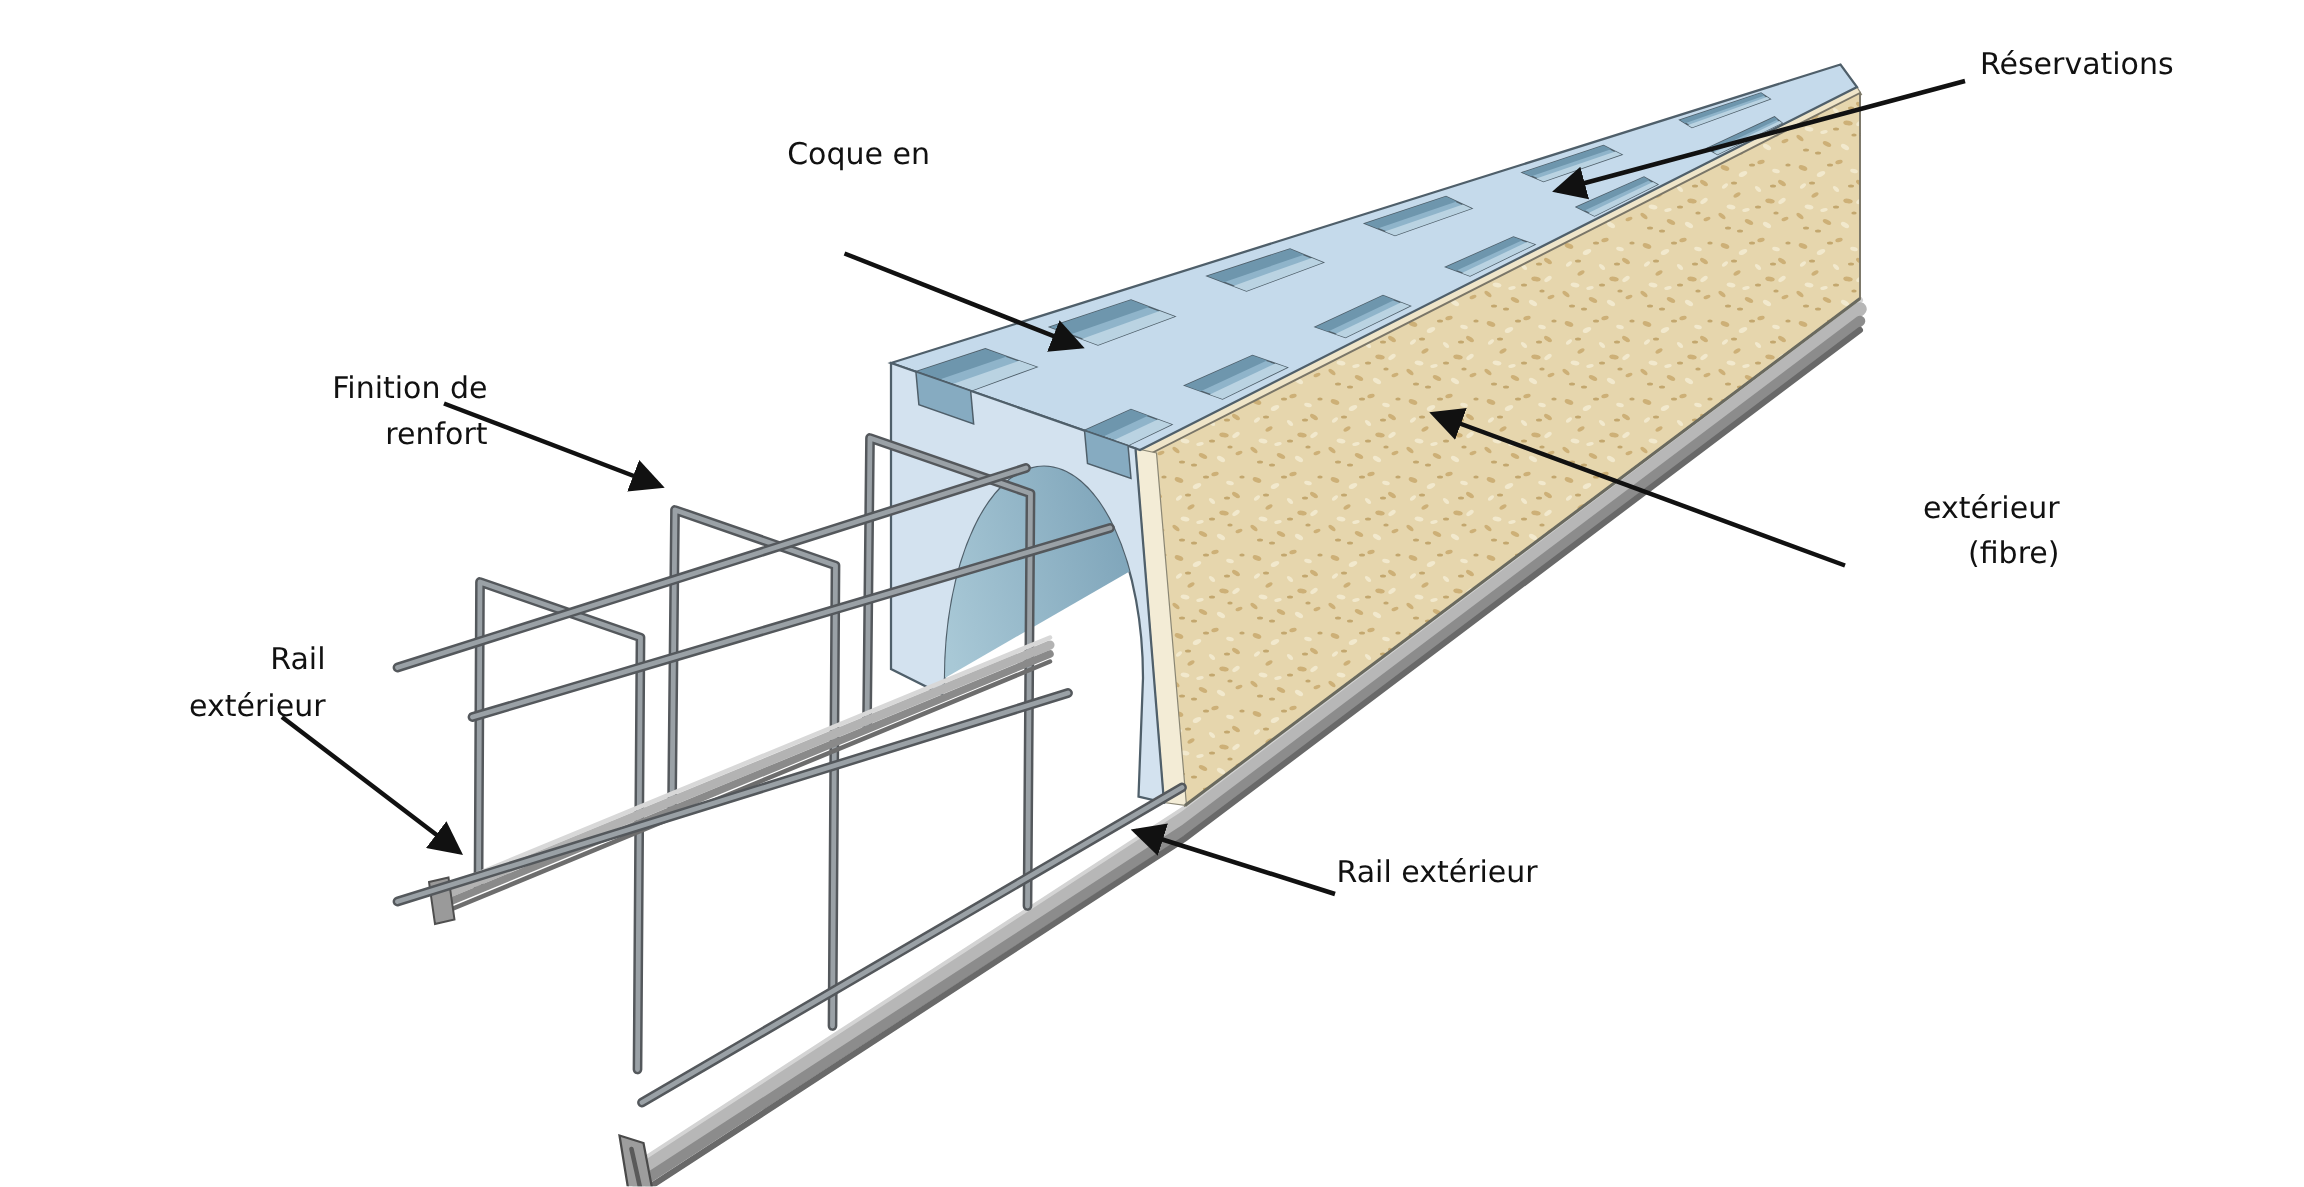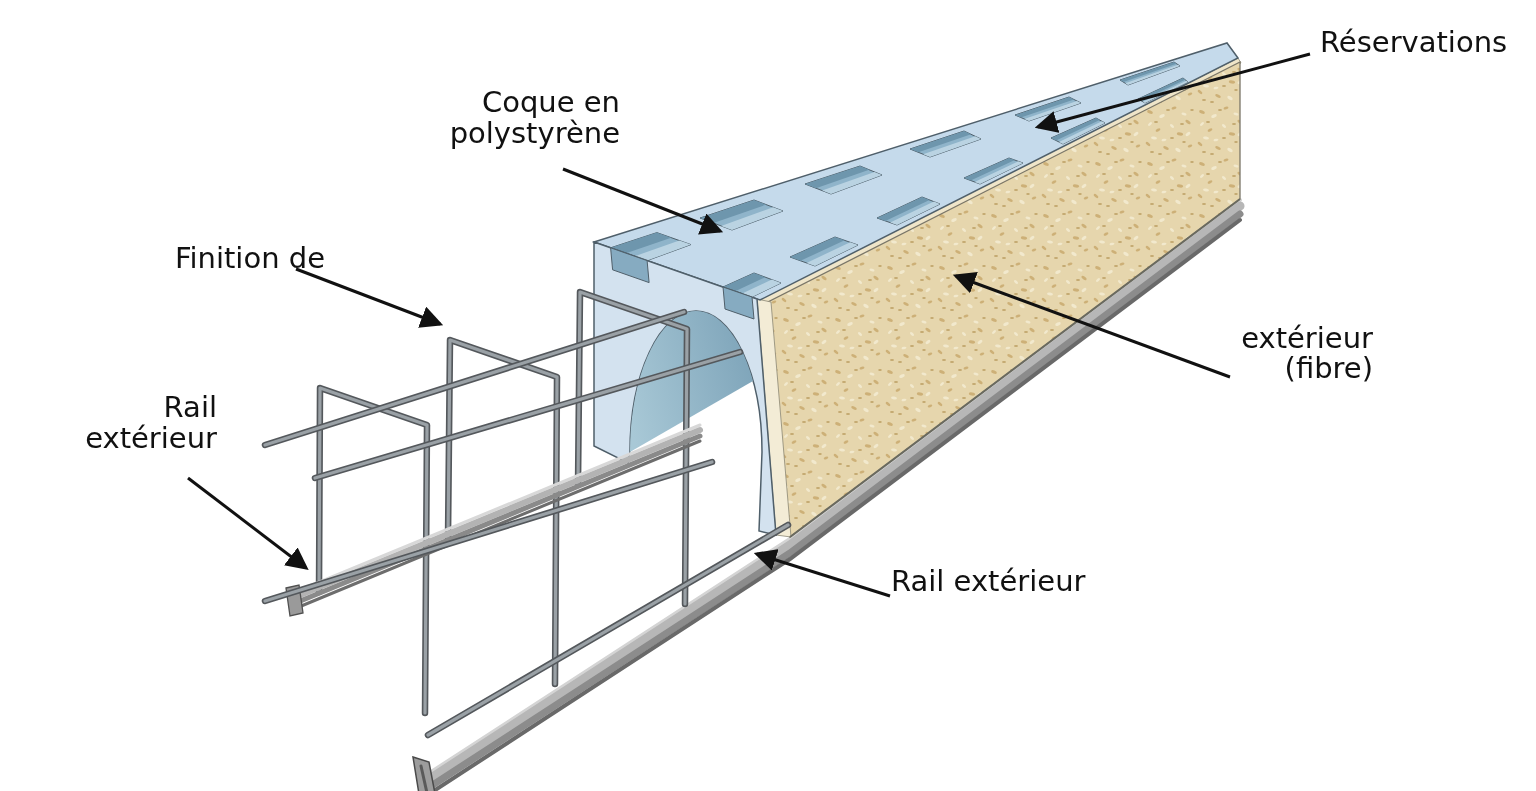--- a/index.html
+++ b/index.html
@@ -1,19 +1,19 @@
 <!DOCTYPE html>
 <html><head>
 <meta charset="utf-8">
 <style>
   html,body{margin:0;padding:0;background:#fff;}
   #stage{position:relative;width:1536px;height:791px;background:#fff;overflow:hidden;
          font-family:"DejaVu Sans","Liberation Sans",sans-serif;}
   #art{position:absolute;left:0;top:0;}
-  .label{position:absolute;color:#111;font-size:29px;line-height:31px;white-space:nowrap;}
+  .label{position:absolute;color:#111;font-size:20px;line-height:31px;white-space:nowrap;}
   .label.center{text-align:right;}
   .label.tight{line-height:30px;}
 </style>
 </head>
 <body>
 
 <div id="stage">
 
 <svg id="art" width="1536" height="791" viewBox="0 0 1536 791">
   <defs>
@@ -162,26 +162,26 @@
     <line x1="1230" y1="377" x2="956" y2="276" marker-end="url(#ah)"></line>
     <line x1="890" y1="596" x2="757" y2="554" marker-end="url(#ah)"></line>
   </g>
 </svg>
 
 <div class="label" style="left:1320px;top:27px">
   <span>Réservations</span>
 </div>
 <div class="label center" style="left:380px;top:87px;width:240px">
   <div>Coque en</div>
-  <div>polystyrène</div>
 </div>
 <div class="label center" style="left:105px;top:243px;width:220px">
   <div>Finition de</div>
+  <div>renfort</div>
 </div>
-<div class="label center" style="left:37px;top:392px;width:180px">
+<div class="label center" style="left:37px;top:424px;width:180px">
   <div>Rail</div>
   <div>extérieur</div>
 </div>
 <div class="label center tight" style="left:1153px;top:323px;width:220px">
   <div>extérieur</div>
   <div>(fibre)</div>
 </div>
 <div class="label" style="left:891px;top:566px">
   <span>Rail extérieur</span>
 </div>

